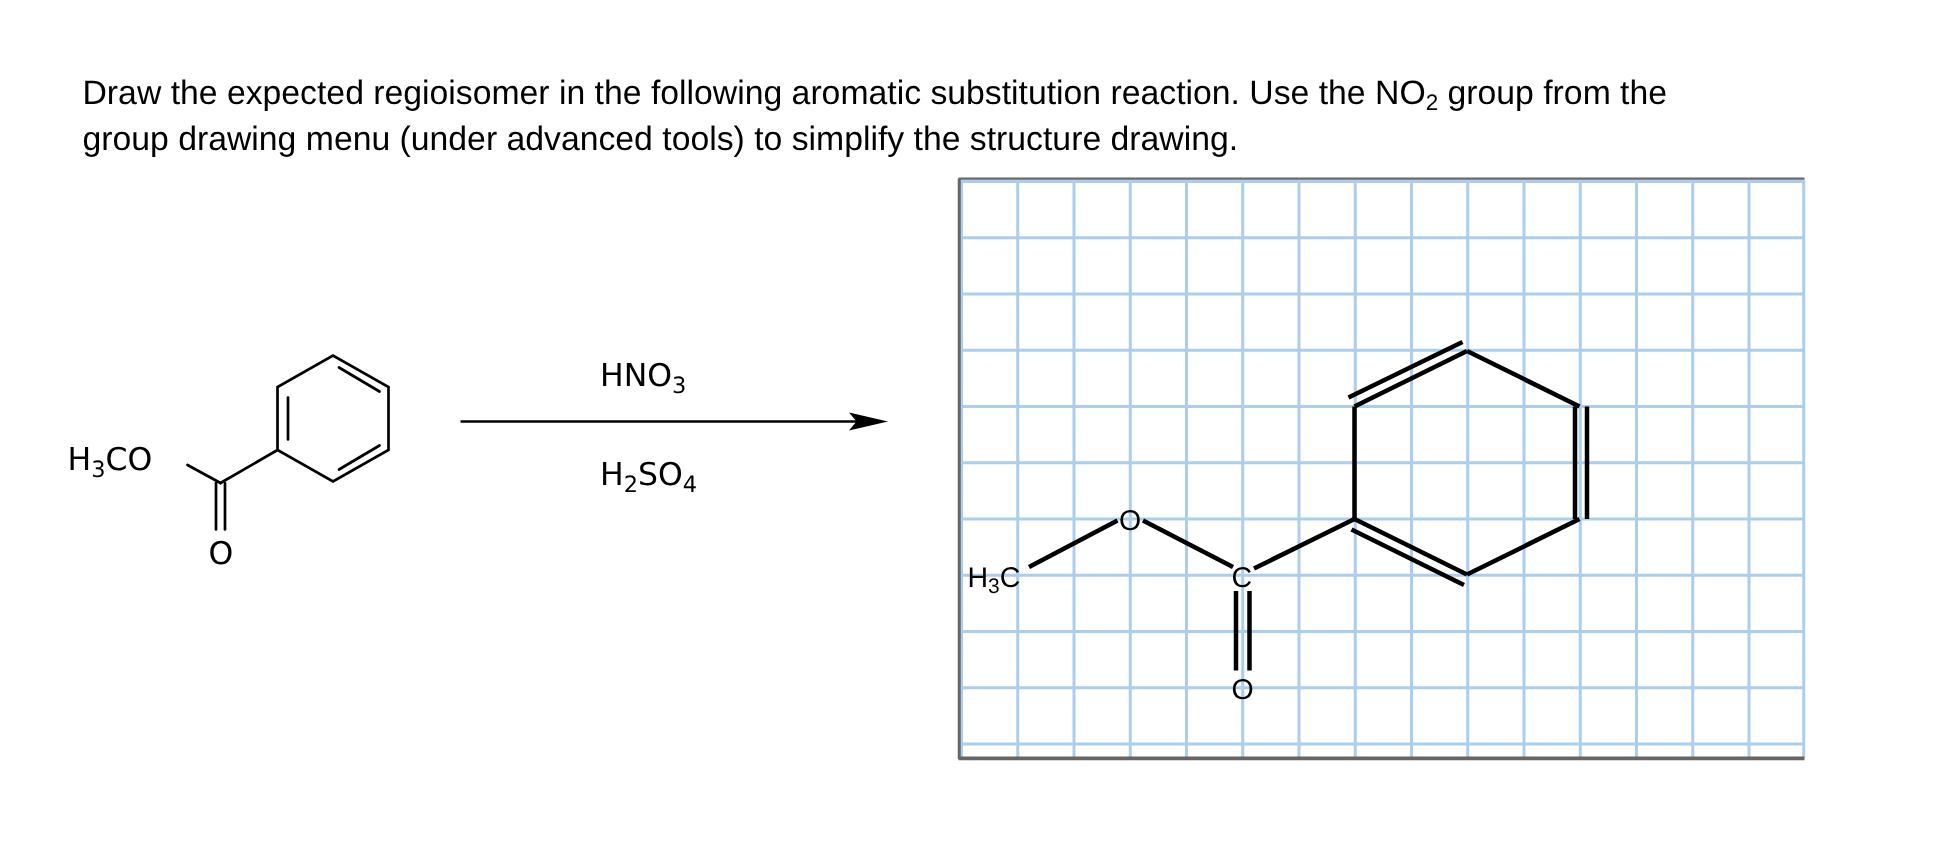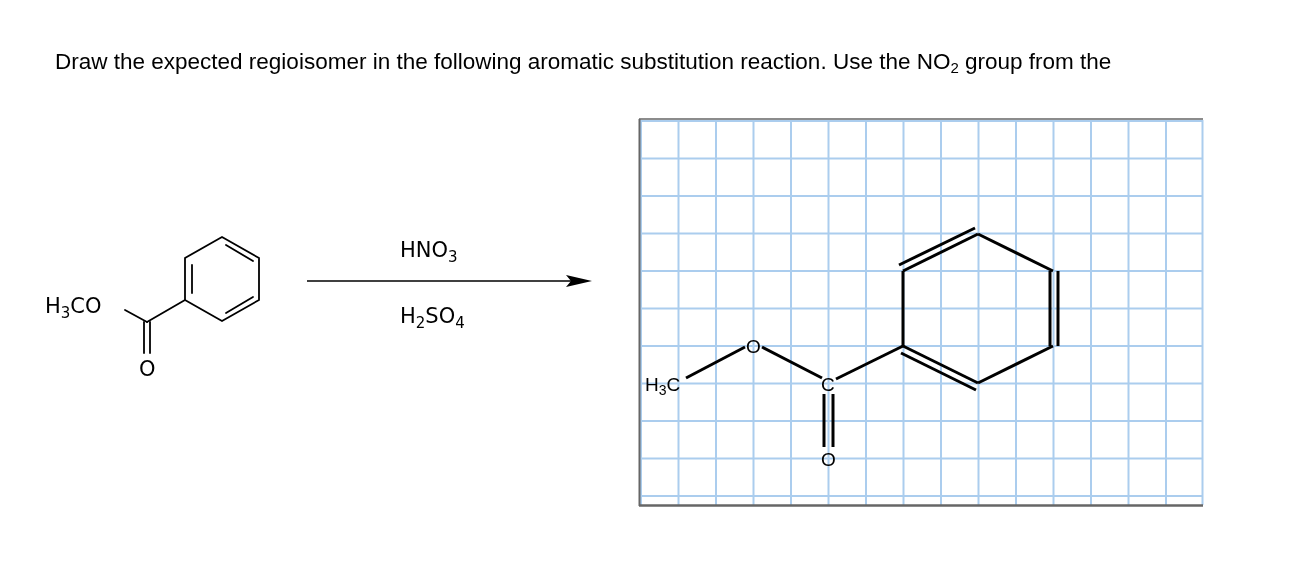--- a/index.html
+++ b/index.html
@@ -12,20 +12,21 @@
   .question sub { font-size: 15px; vertical-align: -4px; line-height: 0; }
   .scene { position: absolute; left: 0; top: 0; }
   .chem-label { font-family: "DejaVu Sans", sans-serif; }
   .canvas-label { font-family: "Liberation Sans", sans-serif; }
 </style>
 </head>
 <body>
 
 <div class="question">
   <div><span>Draw the expected regioisomer in the following aromatic substitution reaction. Use the NO</span><sub>2</sub><span> group from the</span></div>
+  <div>group drawing menu (under advanced tools) to simplify the structure drawing.</div>
 </div>
 
 <svg class="scene" width="1306" height="572" viewBox="0 0 1306 572" xmlns="http://www.w3.org/2000/svg">
 
   <g stroke="#000" stroke-width="1.8" fill="none" stroke-linecap="round">
 
     <line x1="125" y1="310" x2="147" y2="322"></line>
 
     <line x1="147" y1="322" x2="185" y2="300"></line>
 

